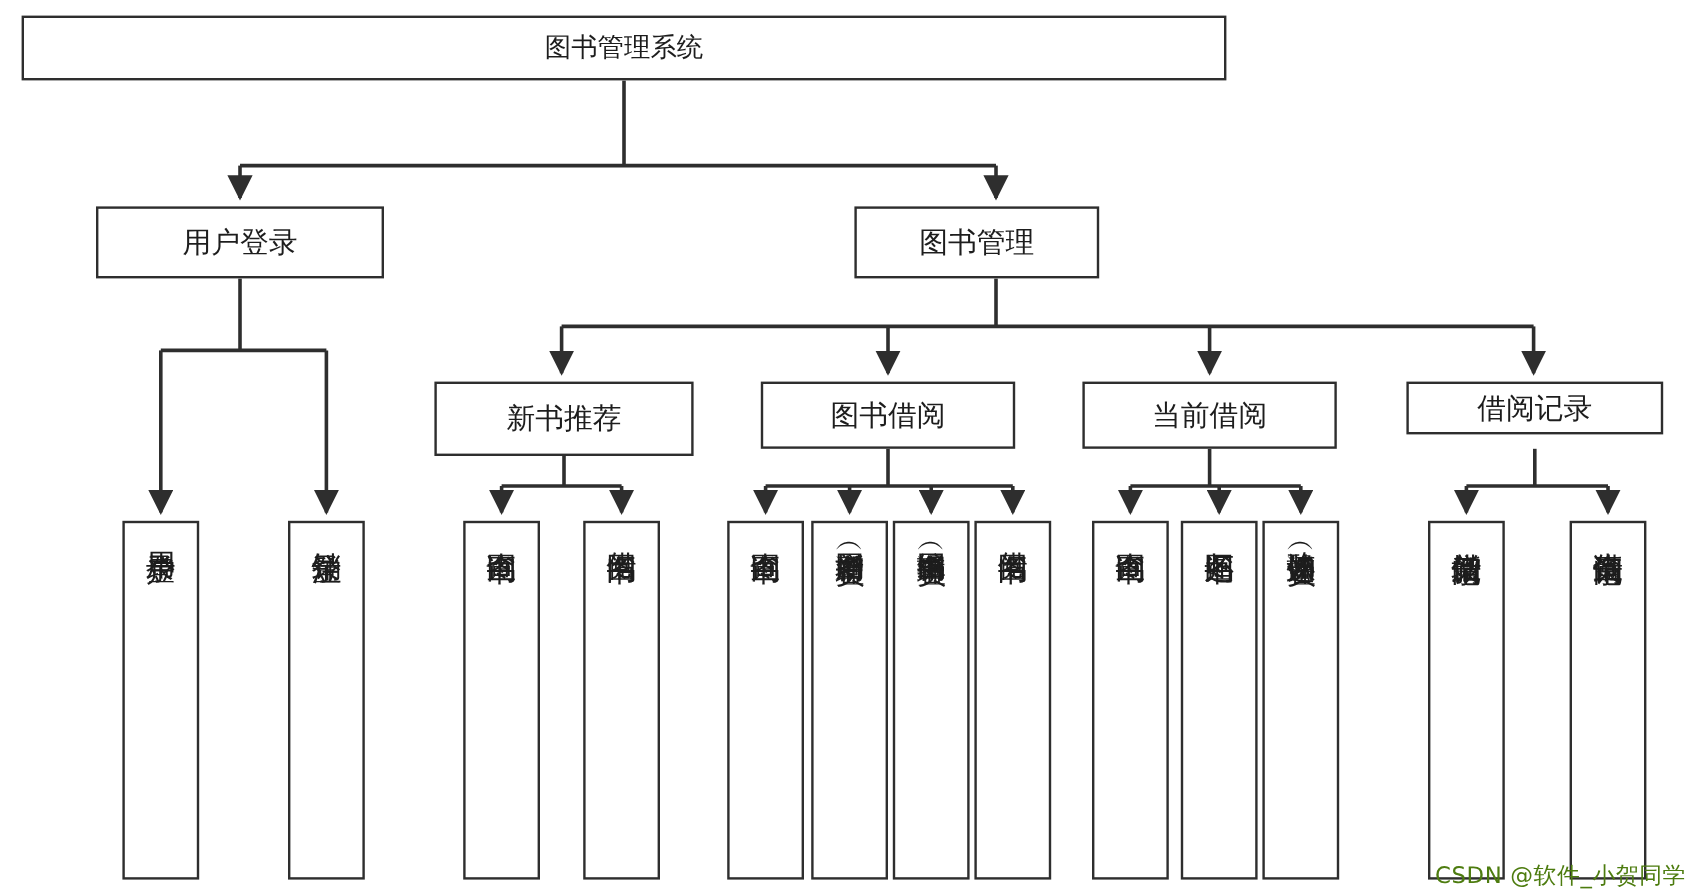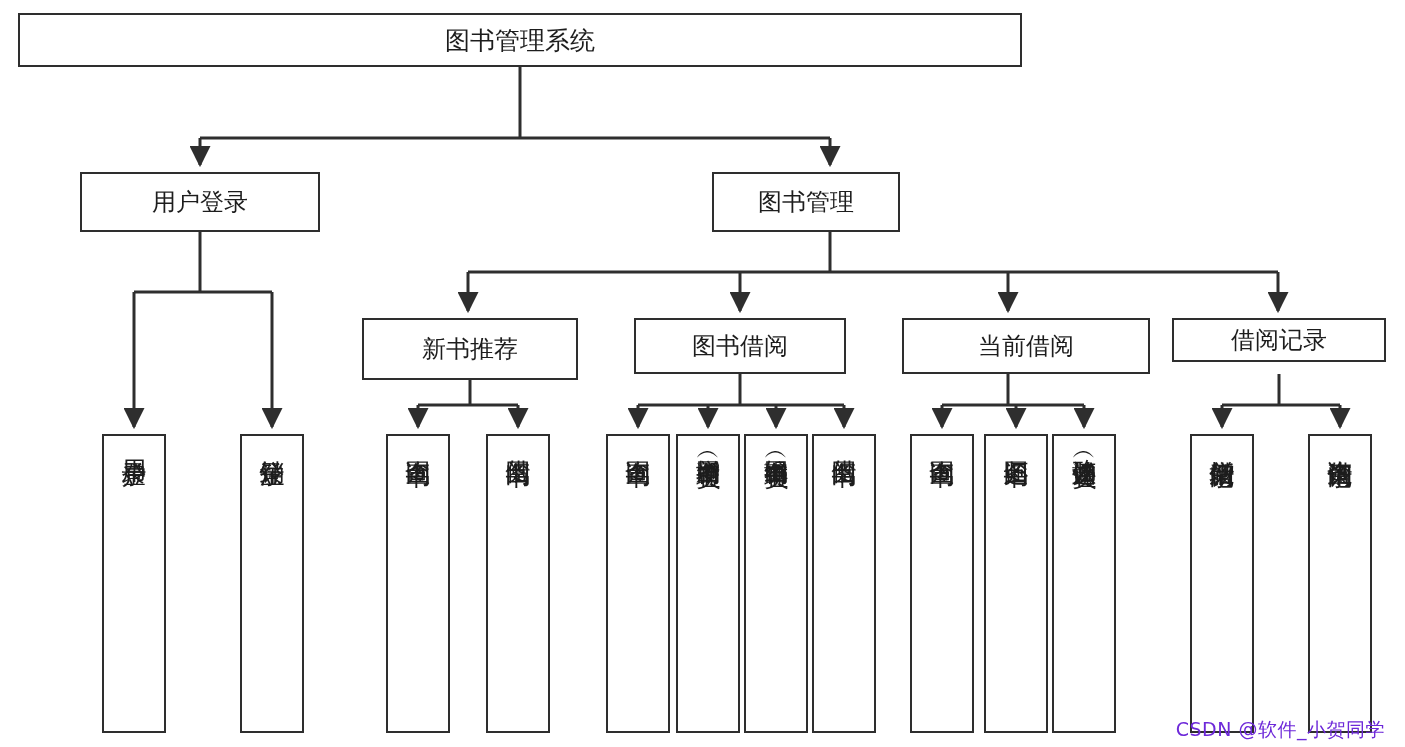--- a/index.html
+++ b/index.html
@@ -30,21 +30,21 @@
     position: absolute;
     box-sizing: border-box;
     background: #ffffff;
     border: 2.5px solid #2e2e2e;
     display: flex;
     align-items: center;
     justify-content: center;
     color: #1d1d1d;
   }
   .node.root {
-    font-size: 25px;
+    font-size: 22px;
     align-items: center;
   }
   .node.lvl2 {
     font-size: 24px;
   }
   .node.leaf {
     align-items: flex-start;
     justify-content: center;
     padding-top: 4px;
   }
@@ -56,24 +56,24 @@
     letter-spacing: 1px;
     color: #1d1d1d;
     white-space: nowrap;
   }
   .leaf-text.tall {
     font-size: 24px;
     line-height: 1.02;
   }
   .watermark {
     position: absolute;
-    right: 20px;
+    right: 0;
     bottom: 4px;
     font-size: 19px;
-    color: #6d28d9;
+    color: #4d7c0f;
     letter-spacing: 0.5px;
     white-space: nowrap;
   }
 </style>
 </head>
 <body>
 
 <div id="canvas">
 
   <svg class="wires" viewBox="0 0 1405 747" xmlns="http://www.w3.org/2000/svg">
@@ -126,31 +126,31 @@
     </g>
   </svg>
 
   <div class="node root" style="left:18px; top:13px; width:1004px; height:54px;">
     <span>图书管理系统</span>
   </div>
 
   <div class="node lvl2" style="left:80px; top:172px; width:240px; height:60px;">
     <span>用户登录</span>
   </div>
-  <div class="node lvl2" style="left:712px; top:172px; width:188px; height:60px;">
+  <div class="node lvl2" style="left:712px; top:172px; width:204px; height:60px;">
     <span>图书管理</span>
   </div>
 
   <div class="node lvl2" style="left:362px; top:318px; width:216px; height:62px;">
     <span>新书推荐</span>
   </div>
   <div class="node lvl2" style="left:634px; top:318px; width:212px; height:56px;">
     <span>图书借阅</span>
   </div>
-  <div class="node lvl2" style="left:902px; top:318px; width:248px; height:56px;">
+  <div class="node lvl2" style="left:902px; top:318px; width:212px; height:56px;">
     <span>当前借阅</span>
   </div>
   <div class="node lvl2" style="left:1172px; top:318px; width:214px; height:44px;">
     <span>借阅记录</span>
   </div>
 
   <div class="node leaf" style="left:102px; top:434px; width:64px; height:299px;">
     <span class="leaf-text">用户登录</span>
   </div>
   <div class="node leaf" style="left:240px; top:434px; width:64px; height:299px;">

